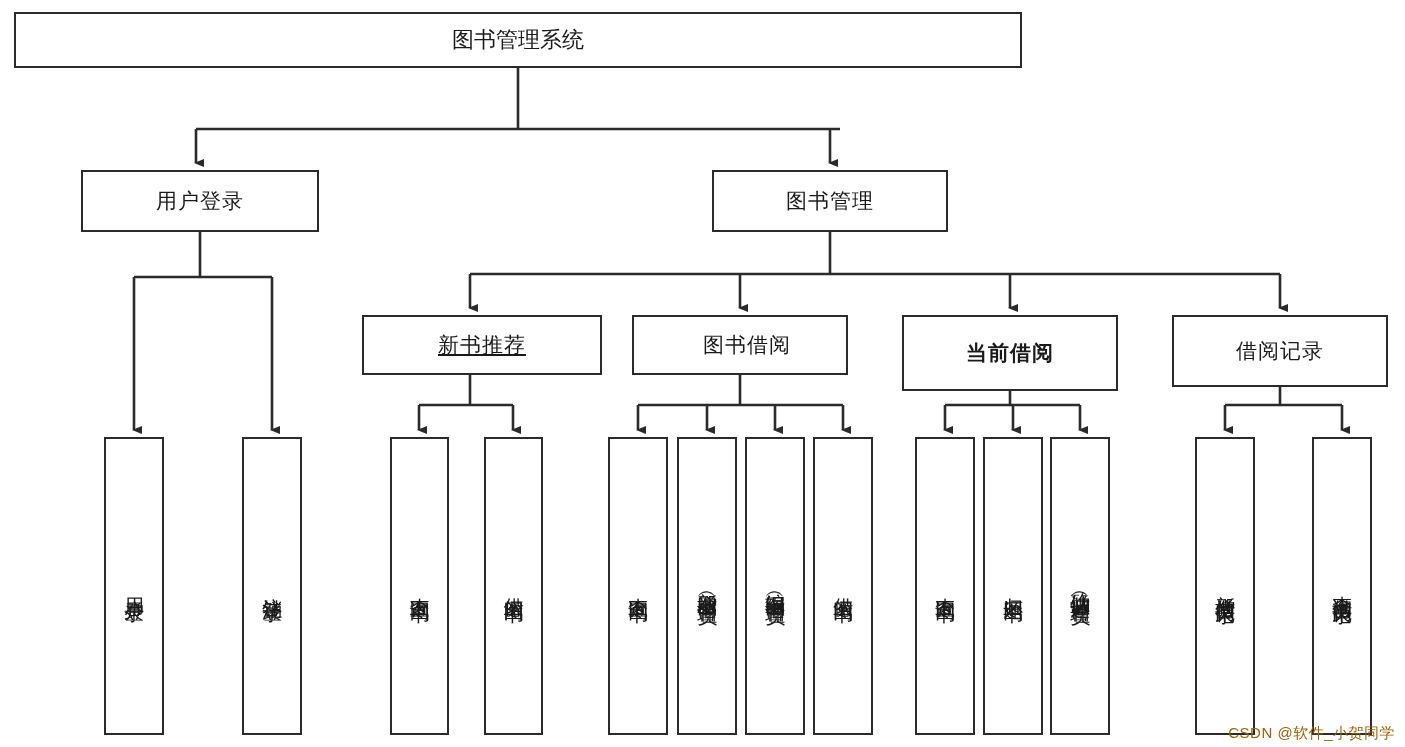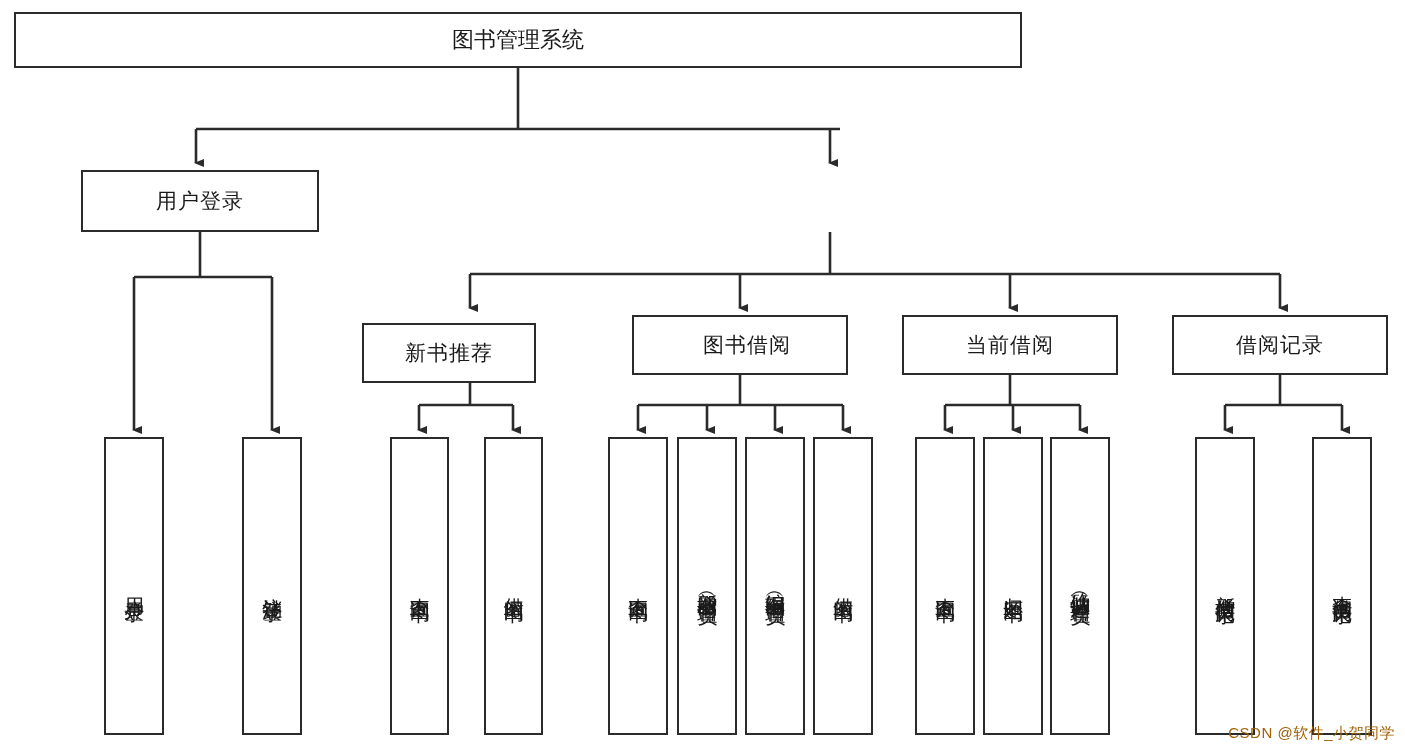--- a/index.html
+++ b/index.html
@@ -123,31 +123,34 @@
   </svg>
 
   <div class="node root" style="left:14px; top:12px; width:1008px; height:56px;">
     <span class="htext">图书管理系统</span>
   </div>
 
   <div class="node h" style="left:81px; top:170px; width:238px; height:62px;">
     <span class="htext">用户登录</span>
   </div>
 
+  <div class="node h" style="left:712px; top:170px; width:236px; height:62px;">
+    <span class="htext">图书管理</span>
+  </div>
 
-  <div class="node h" style="left:362px; top:323px; width:174px; height:60px;">
+  <div class="node h" style="left:362px; top:315px; width:240px; height:60px;text-decoration:underline;">
     <span class="htext">新书推荐</span>
   </div>
   <div class="node h" style="left:632px; top:315px; width:216px; height:60px;padding-left:14px;">
     <span class="htext">图书借阅</span>
   </div>
-  <div class="node h" style="left:902px; top:315px; width:216px; height:60px;">
+  <div class="node h" style="left:902px; top:315px; width:216px; height:76px;font-weight:bold;">
     <span class="htext">当前借阅</span>
   </div>
-  <div class="node h" style="left:1172px; top:315px; width:216px; height:60px;">
+  <div class="node h" style="left:1172px; top:315px; width:216px; height:72px;">
     <span class="htext">借阅记录</span>
   </div>
 
   <div class="node leaf" style="left:104px; top:437px; width:60px; height:298px;">
     <span class="vtext">用户登录</span>
   </div>
   <div class="node leaf" style="left:242px; top:437px; width:60px; height:298px;">
     <span class="vtext">注销登录</span>
   </div>
 

